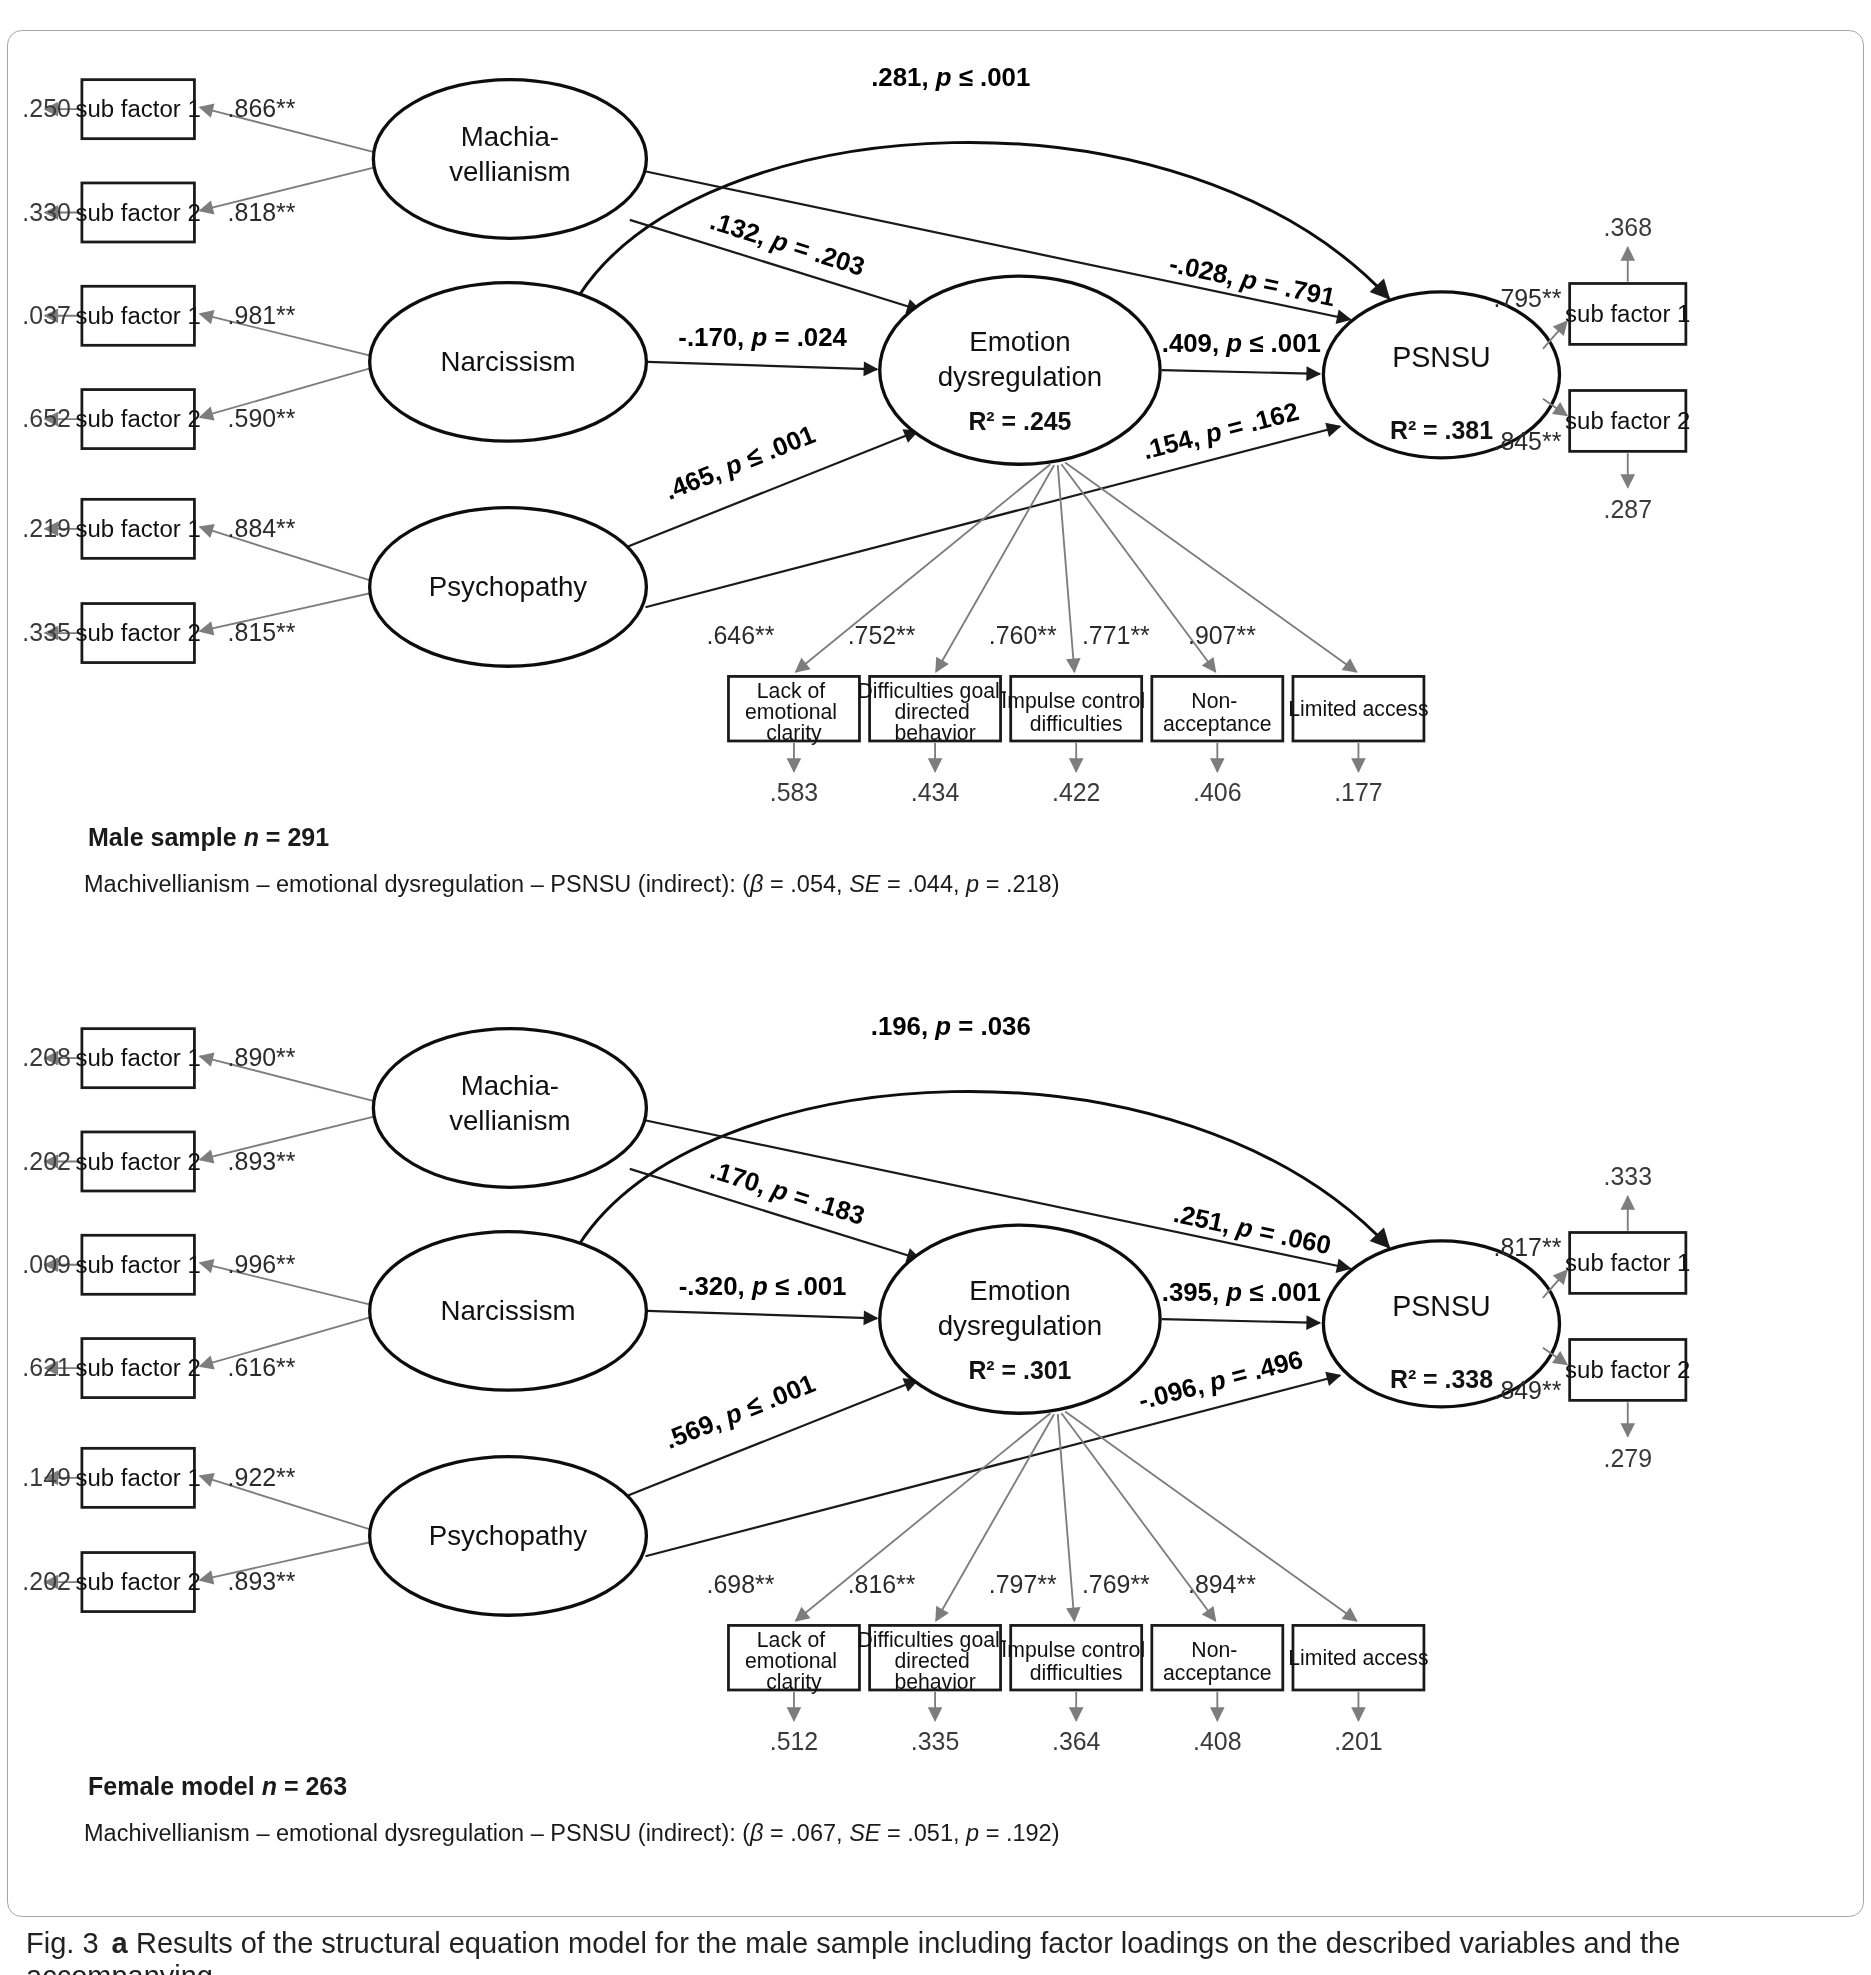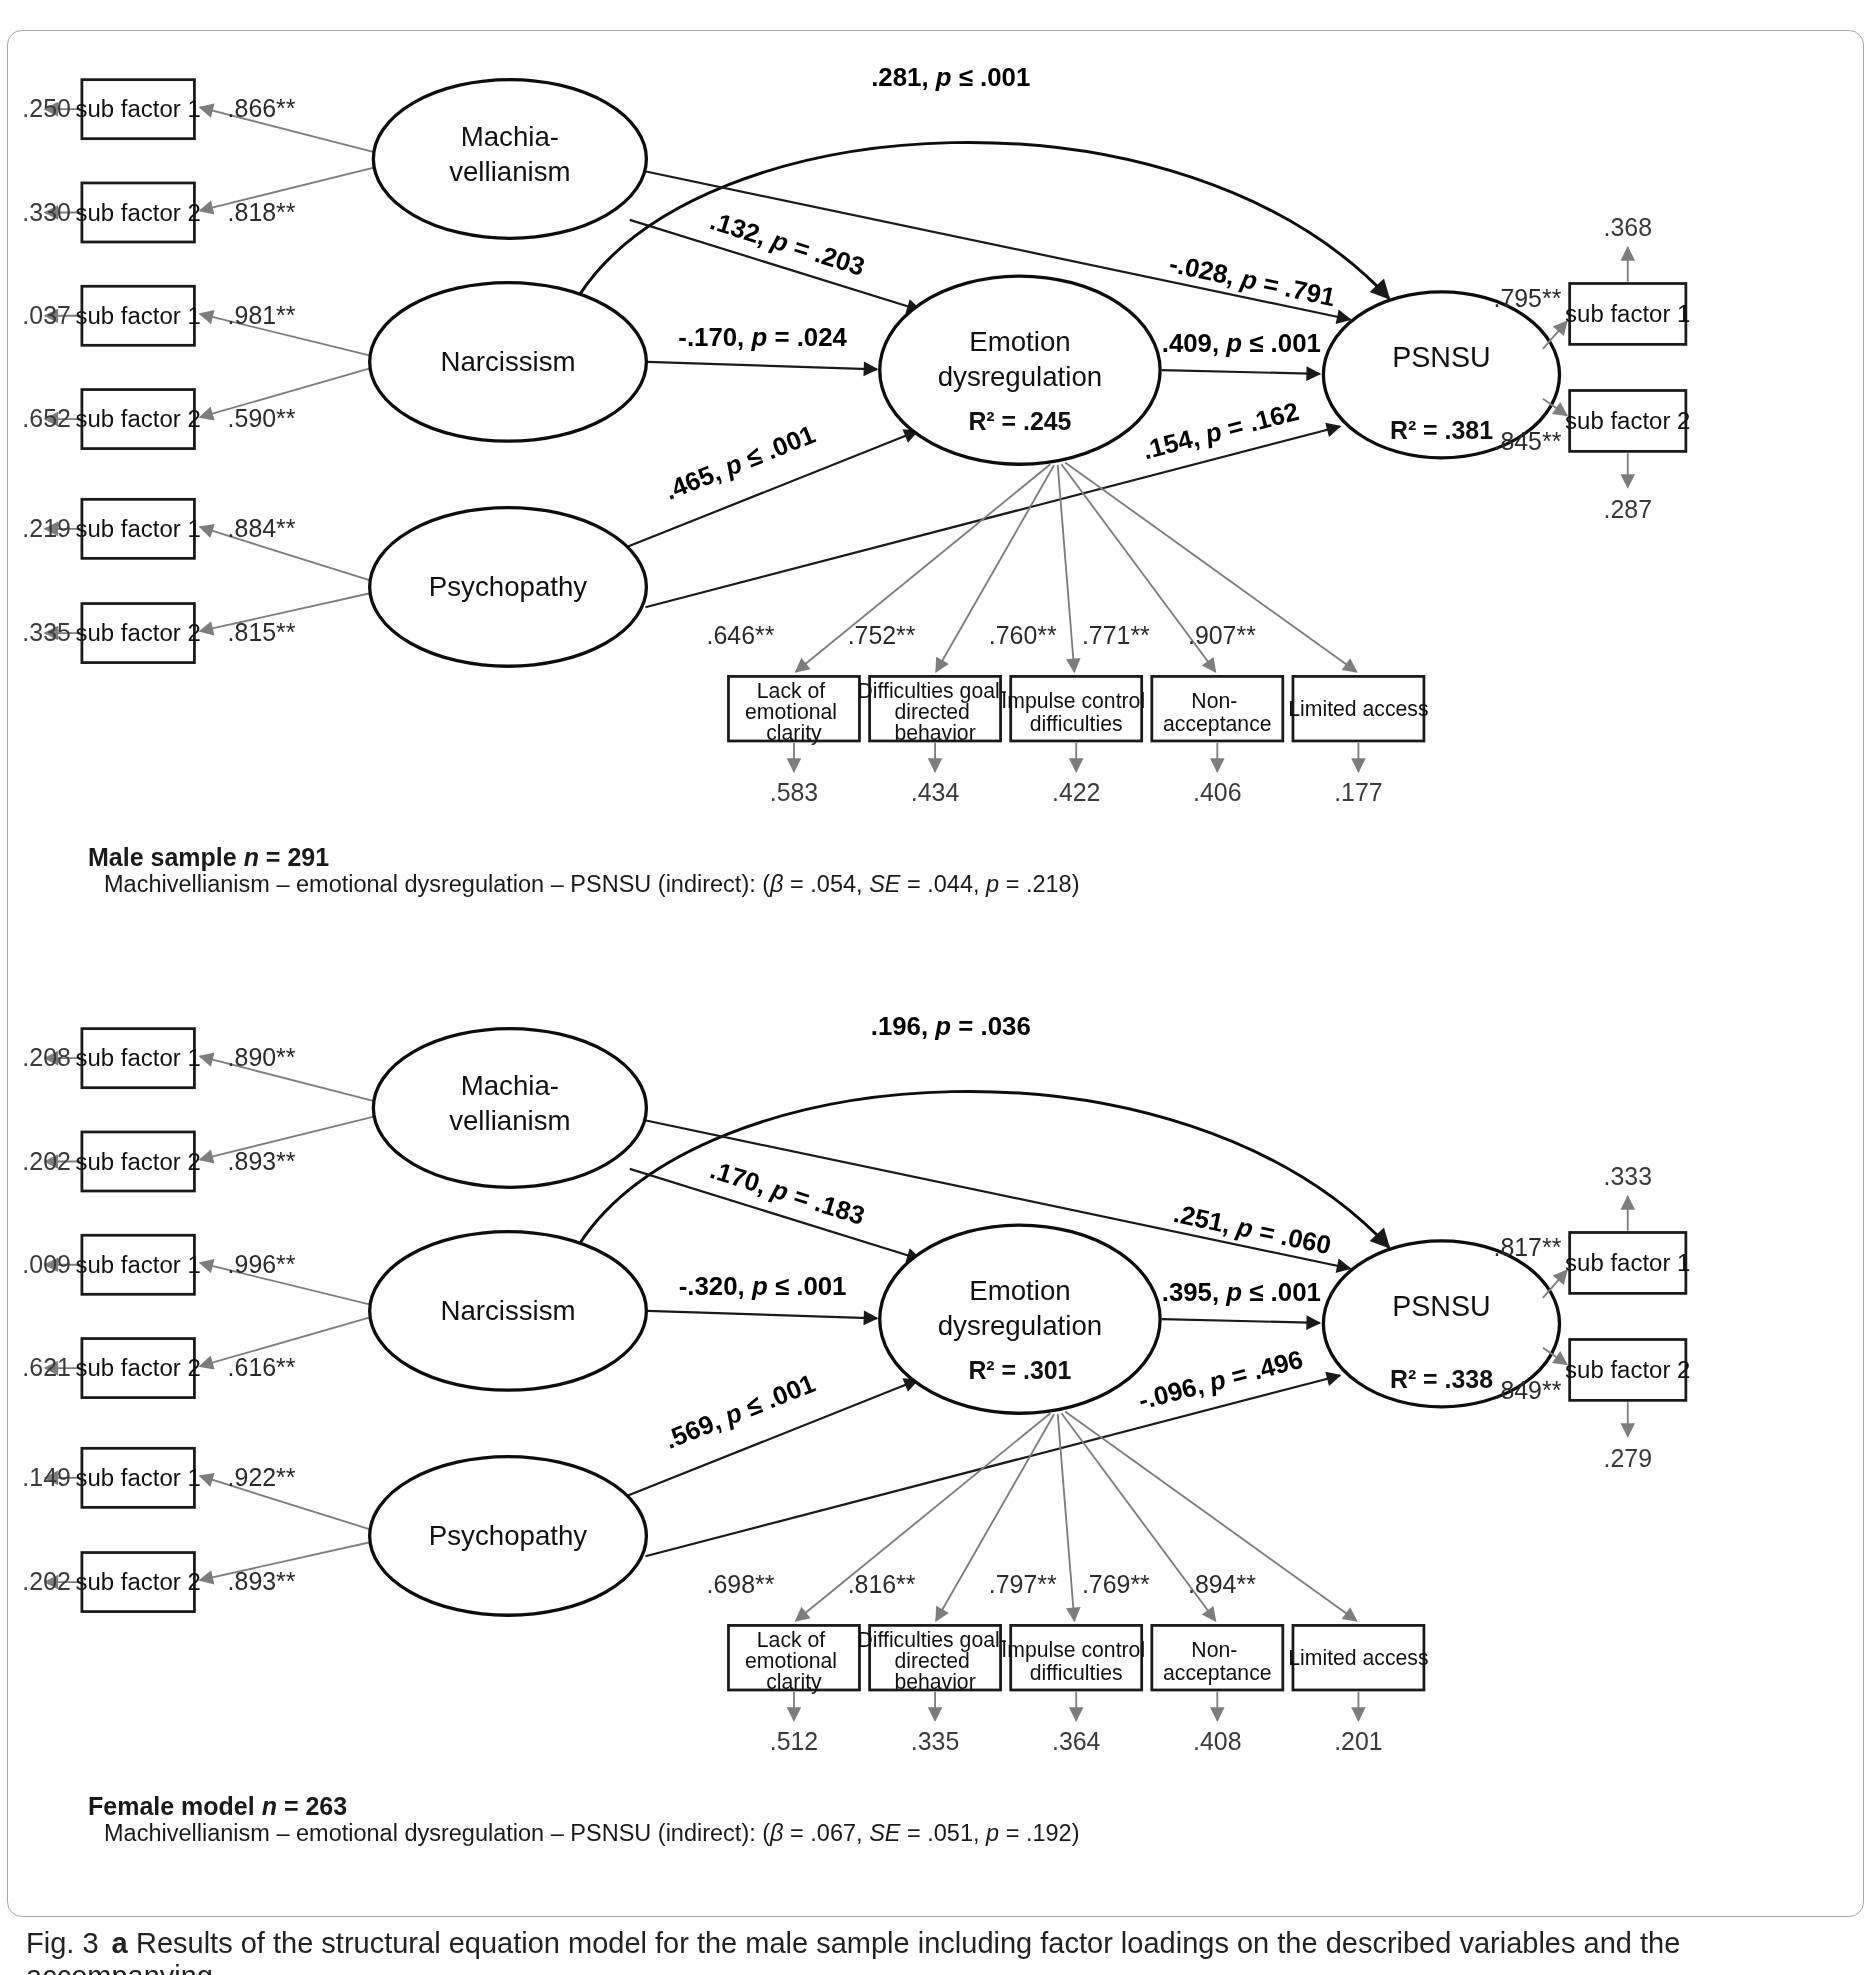--- a/index.html
+++ b/index.html
@@ -14,22 +14,22 @@
   .name{font-size:30px;}
   .bigname{font-size:31px;}
   .boxtxt{font-size:26px;}
   .ind-boxtxt{font-size:23px;}
   .load{font-size:27px;fill:#2b2b2b;}
   .resid{font-size:27px;fill:#3a3a3a;}
   .plabel{font-size:28px;font-weight:bold;fill:#000;}
   .r2{font-size:27px;font-weight:bold;}
   .it{font-style:italic;}
   .bd{font-weight:normal;}
-  .sample-line{position:absolute;left:88px;top:795px;font-size:25px;font-weight:bold;margin-top:20px;}
-  .ind-block{position:absolute;left:104px;top:844px;font-size:23.5px;line-height:25px;}
+  .sample-line{position:absolute;left:88px;top:795px;font-size:25px;font-weight:bold;}
+  .ind-block{position:absolute;left:84px;top:844px;font-size:23.5px;line-height:25px;}
   .caption{position:absolute;left:26px;top:1927px;width:1823px;font-size:29px;
        line-height:33px;color:#222;}
   .cap-a{font-weight:bold;margin-left:13px;margin-right:8.3px;}
   .ebox{fill:#fff;stroke:#1a1a1a;stroke-width:3;}
   .lat{fill:#fff;stroke:#0d0d0d;stroke-width:3.6;}
   .sline{stroke:#1a1a1a;stroke-width:2.4;fill:none;}
   .curve{stroke:#0d0d0d;stroke-width:3.2;fill:none;}
   .gline{stroke:#7d7d7d;stroke-width:2;fill:none;}
 </style>
 </head>

